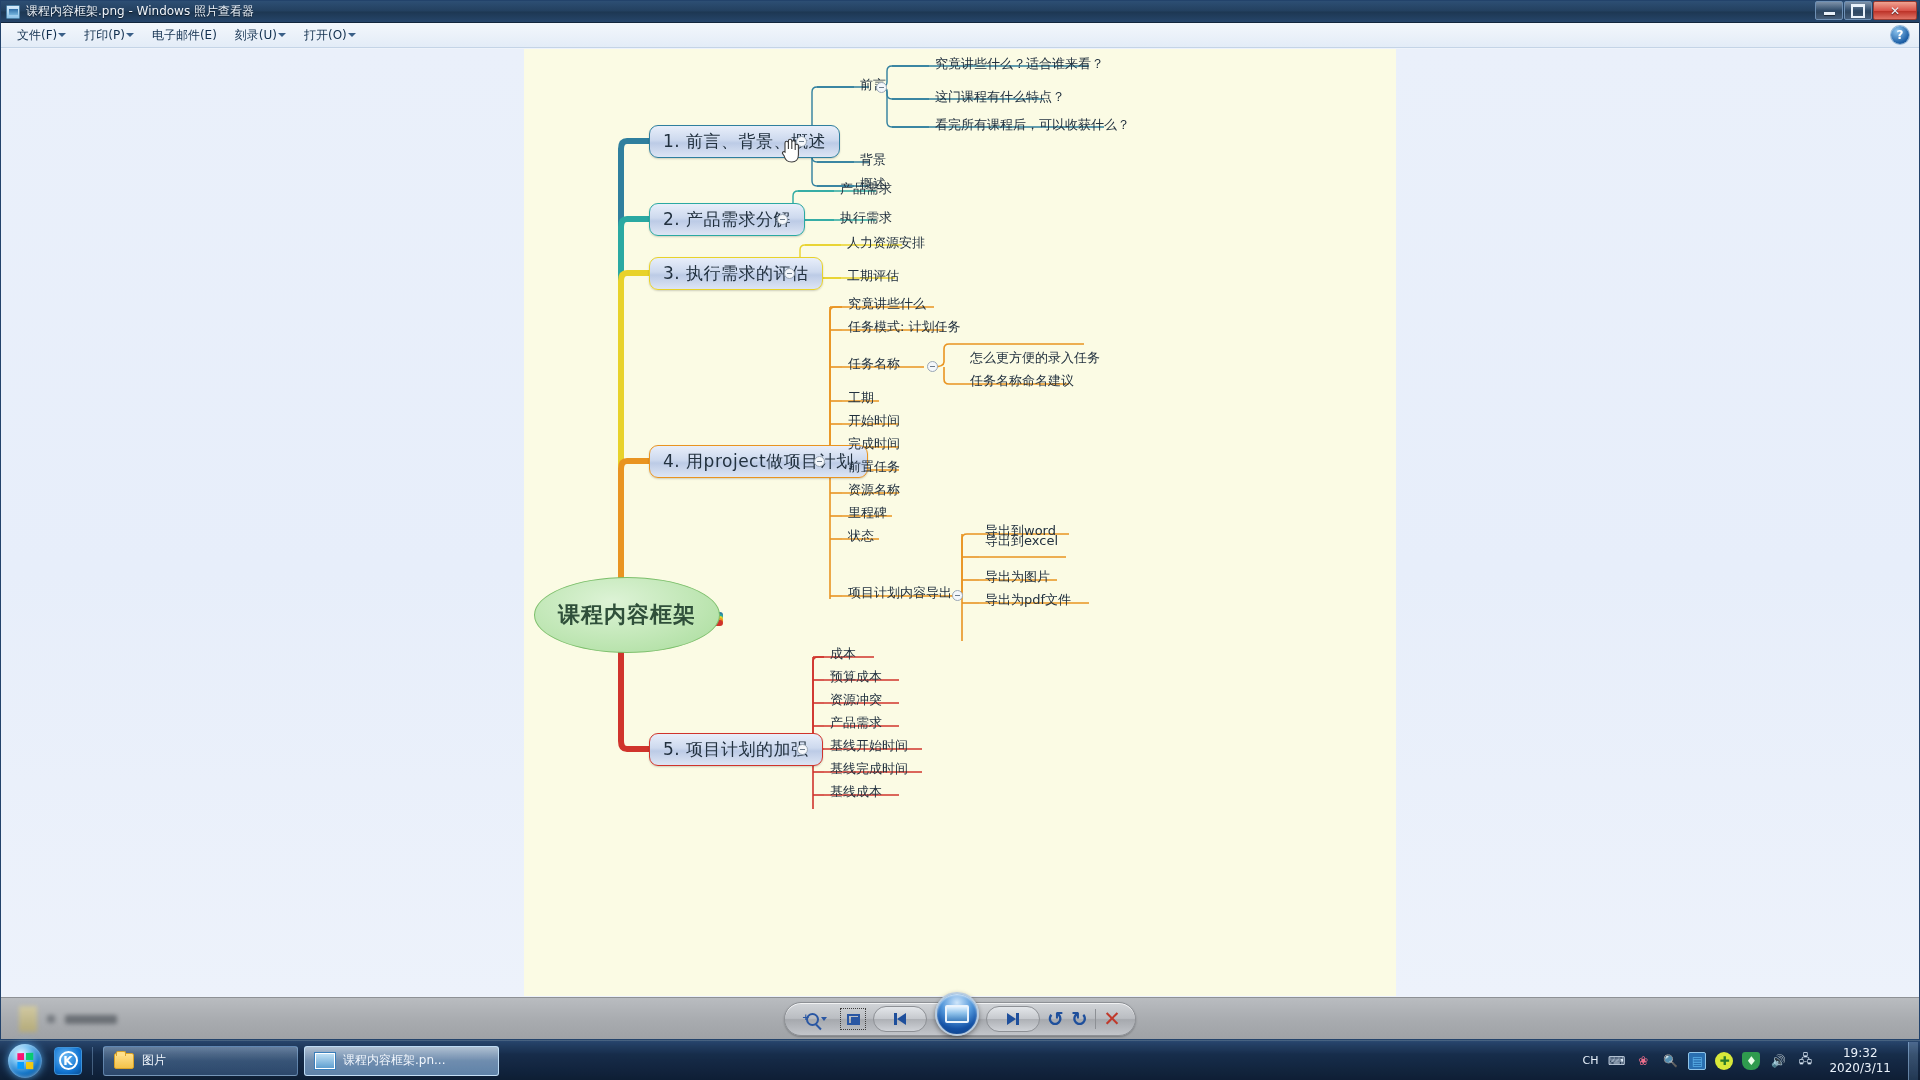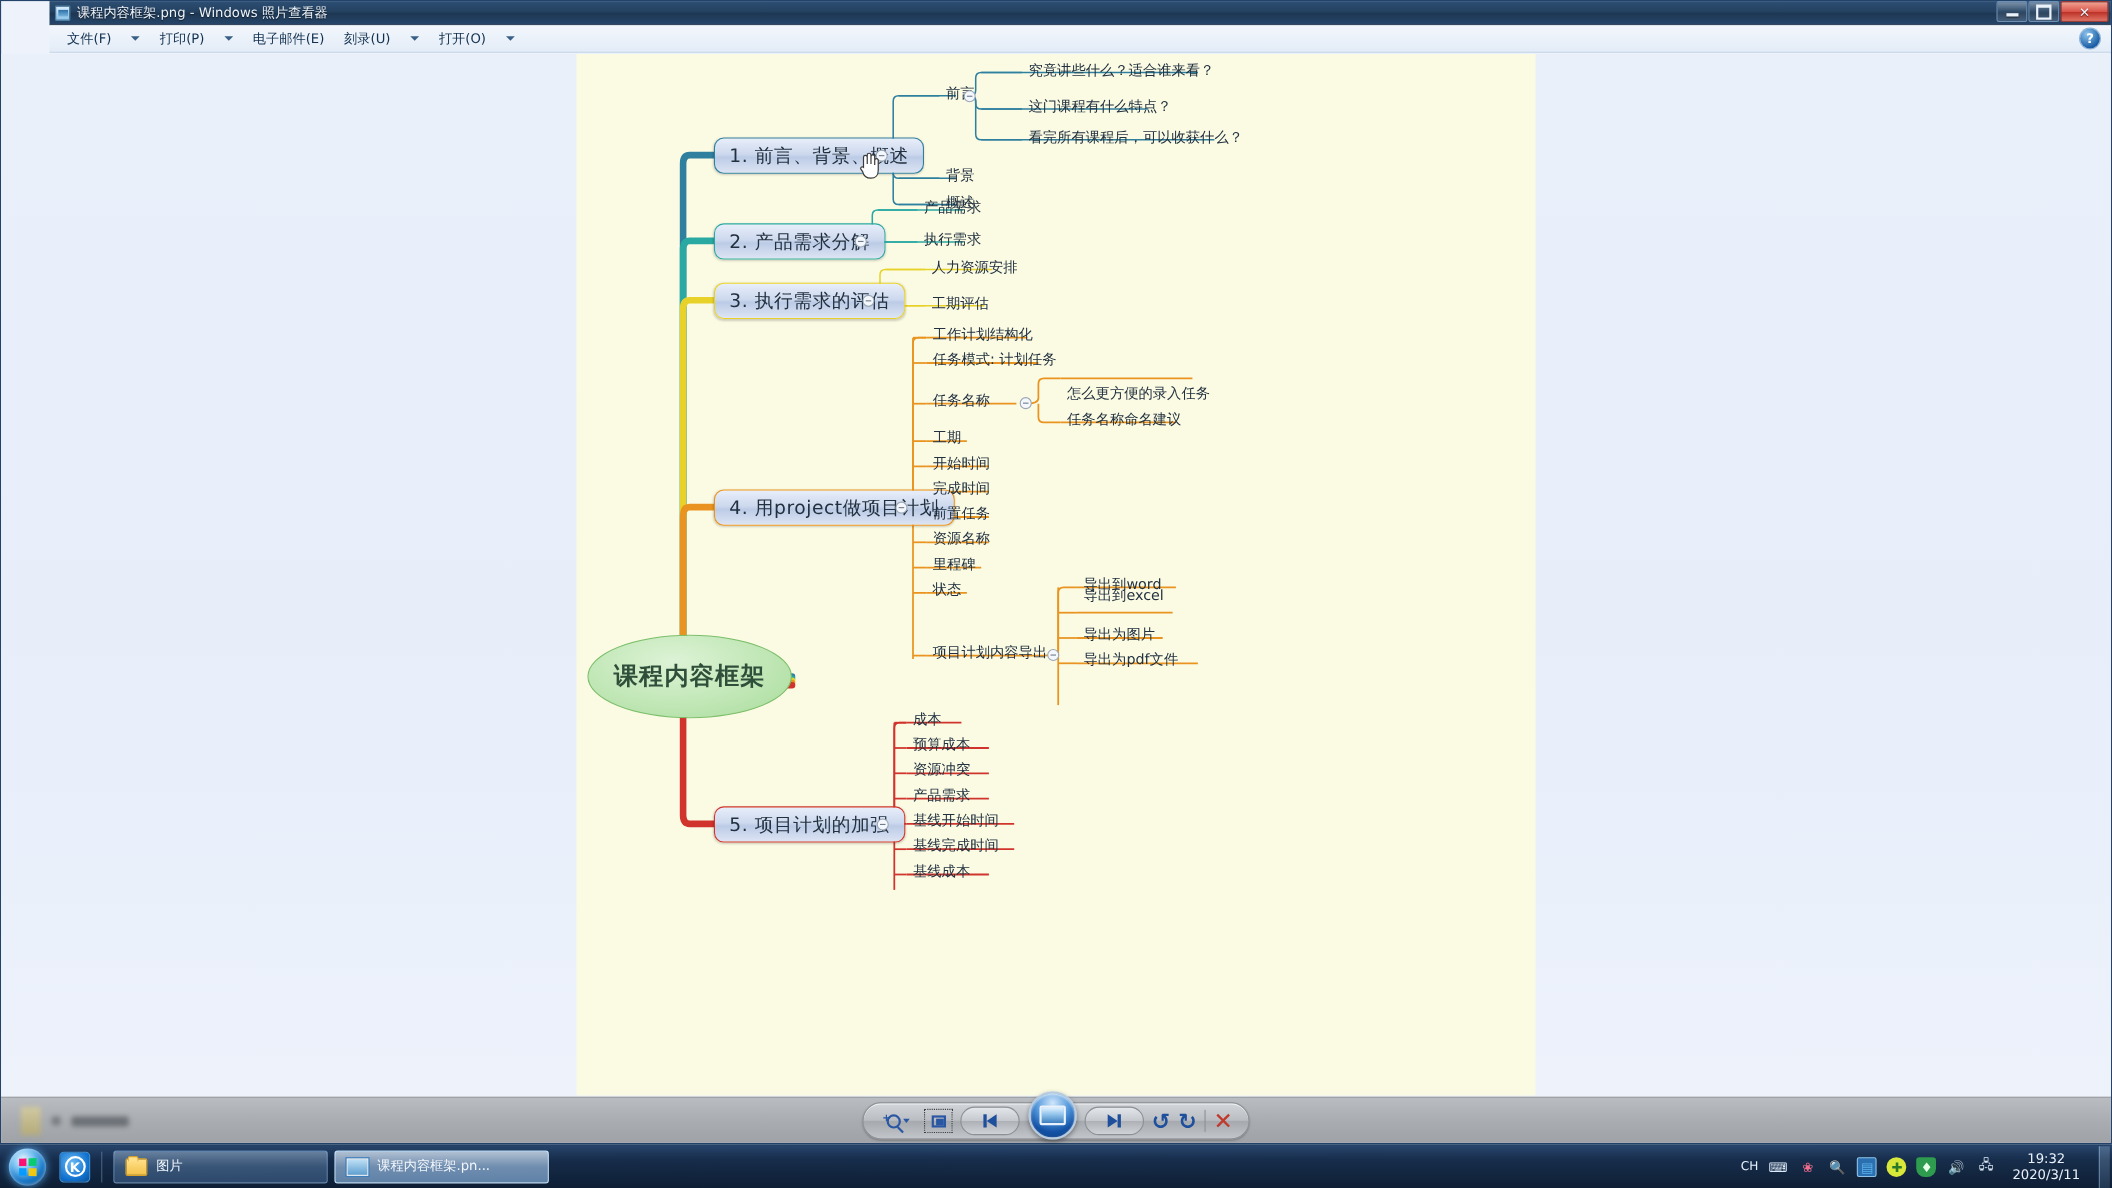--- a/index.html
+++ b/index.html
@@ -20,21 +20,20 @@
   .desktop::after{
     content:""; position:absolute; left:0; right:0; bottom:38px; height:140px;
     background: radial-gradient(ellipse at 70% 100%, rgba(150,200,245,.30), rgba(0,0,0,0) 65%);
   }
 
   
   .viewer {
     position: absolute; left: 0; top: 0; width: 1920px; height: 1040px;
     background: #eef3fb;
     border: 1px solid #23436b;
-    padding-left: 44px;
   }
 
   
   .titlebar {
     position: relative; height: 22px;
     background: linear-gradient(to bottom, #2d4f74 0%, #23405f 48%, #1d3752 52%, #26456a 100%);
     display: flex; align-items: center; padding-left: 5px;
     border-bottom: 1px solid #12263d;
   }
   .title-icon {
@@ -74,21 +73,21 @@
   }
 
   
   .menubar {
     position: relative; height: 25px;
     background: linear-gradient(to bottom,#f3f7fc 0%,#e3ecf7 100%);
     border-bottom: 1px solid #c4d4e6;
     display: flex; align-items: center; padding-left: 8px; gap: 2px;
   }
   .menu-item {
-    display: flex; align-items: center; gap: 18px;
+    display: flex; align-items: center; gap: 1px;
     padding: 3px 8px; font-size: 12px; color: #12304f; cursor: default;
     white-space: nowrap;
   }
   .caret { width:0;height:0;border-left:4px solid transparent;border-right:4px solid transparent;border-top:4px solid #3a5f87; }
   .help-btn {
     position:absolute; right:10px; top:3px; width:18px; height:18px; border-radius:50%;
     background: radial-gradient(circle at 35% 28%, #8fc6f0, #1c5fa6 70%, #15406f);
     color:#fff; font-size:12px; font-weight:bold; display:flex; align-items:center; justify-content:center;
     box-shadow: 0 0 0 1px #8fb4d6;
   }
@@ -422,21 +421,21 @@
           <div class="node nt" style="left:310px; top:159px;">执行需求</div>
 
           <div class="node n1" style="left:125px; top:208px; border:1.5px solid #e8d22a;">3. 执行需求的评估</div>
           <div class="toggle" style="left:260px; top:219px;"></div>
           <div class="node nt" style="left:317px; top:184px;">人力资源安排</div>
           <div class="node nt" style="left:317px; top:217px;">工期评估</div>
 
           <div class="node n1" style="left:125px; top:396px; border:1.5px solid #e99421;">4. 用project做项目计划</div>
           <div class="toggle" style="left:290px; top:407px;"></div>
 
-          <div class="node nt" style="left:318px; top:245px;">工作计划结构化</div>
+          <div class="node nt" style="left:318px; top:245px;">究竟讲些什么</div>
           <div class="node nt" style="left:318px; top:268px;">任务模式: 计划任务</div>
           <div class="node nt" style="left:318px; top:305px;">任务名称</div>
           <div class="toggle" style="left:403px; top:312px;"></div>
           <div class="node nt" style="left:440px; top:283px;margin-top:16px;">怎么更方便的录入任务</div>
           <div class="node nt" style="left:440px; top:322px;">任务名称命名建议</div>
 
           <div class="node nt" style="left:318px; top:339px;">工期</div>
           <div class="node nt" style="left:318px; top:362px;">开始时间</div>
           <div class="node nt" style="left:318px; top:385px;">完成时间</div>
           <div class="node nt" style="left:318px; top:408px;">前置任务</div>

